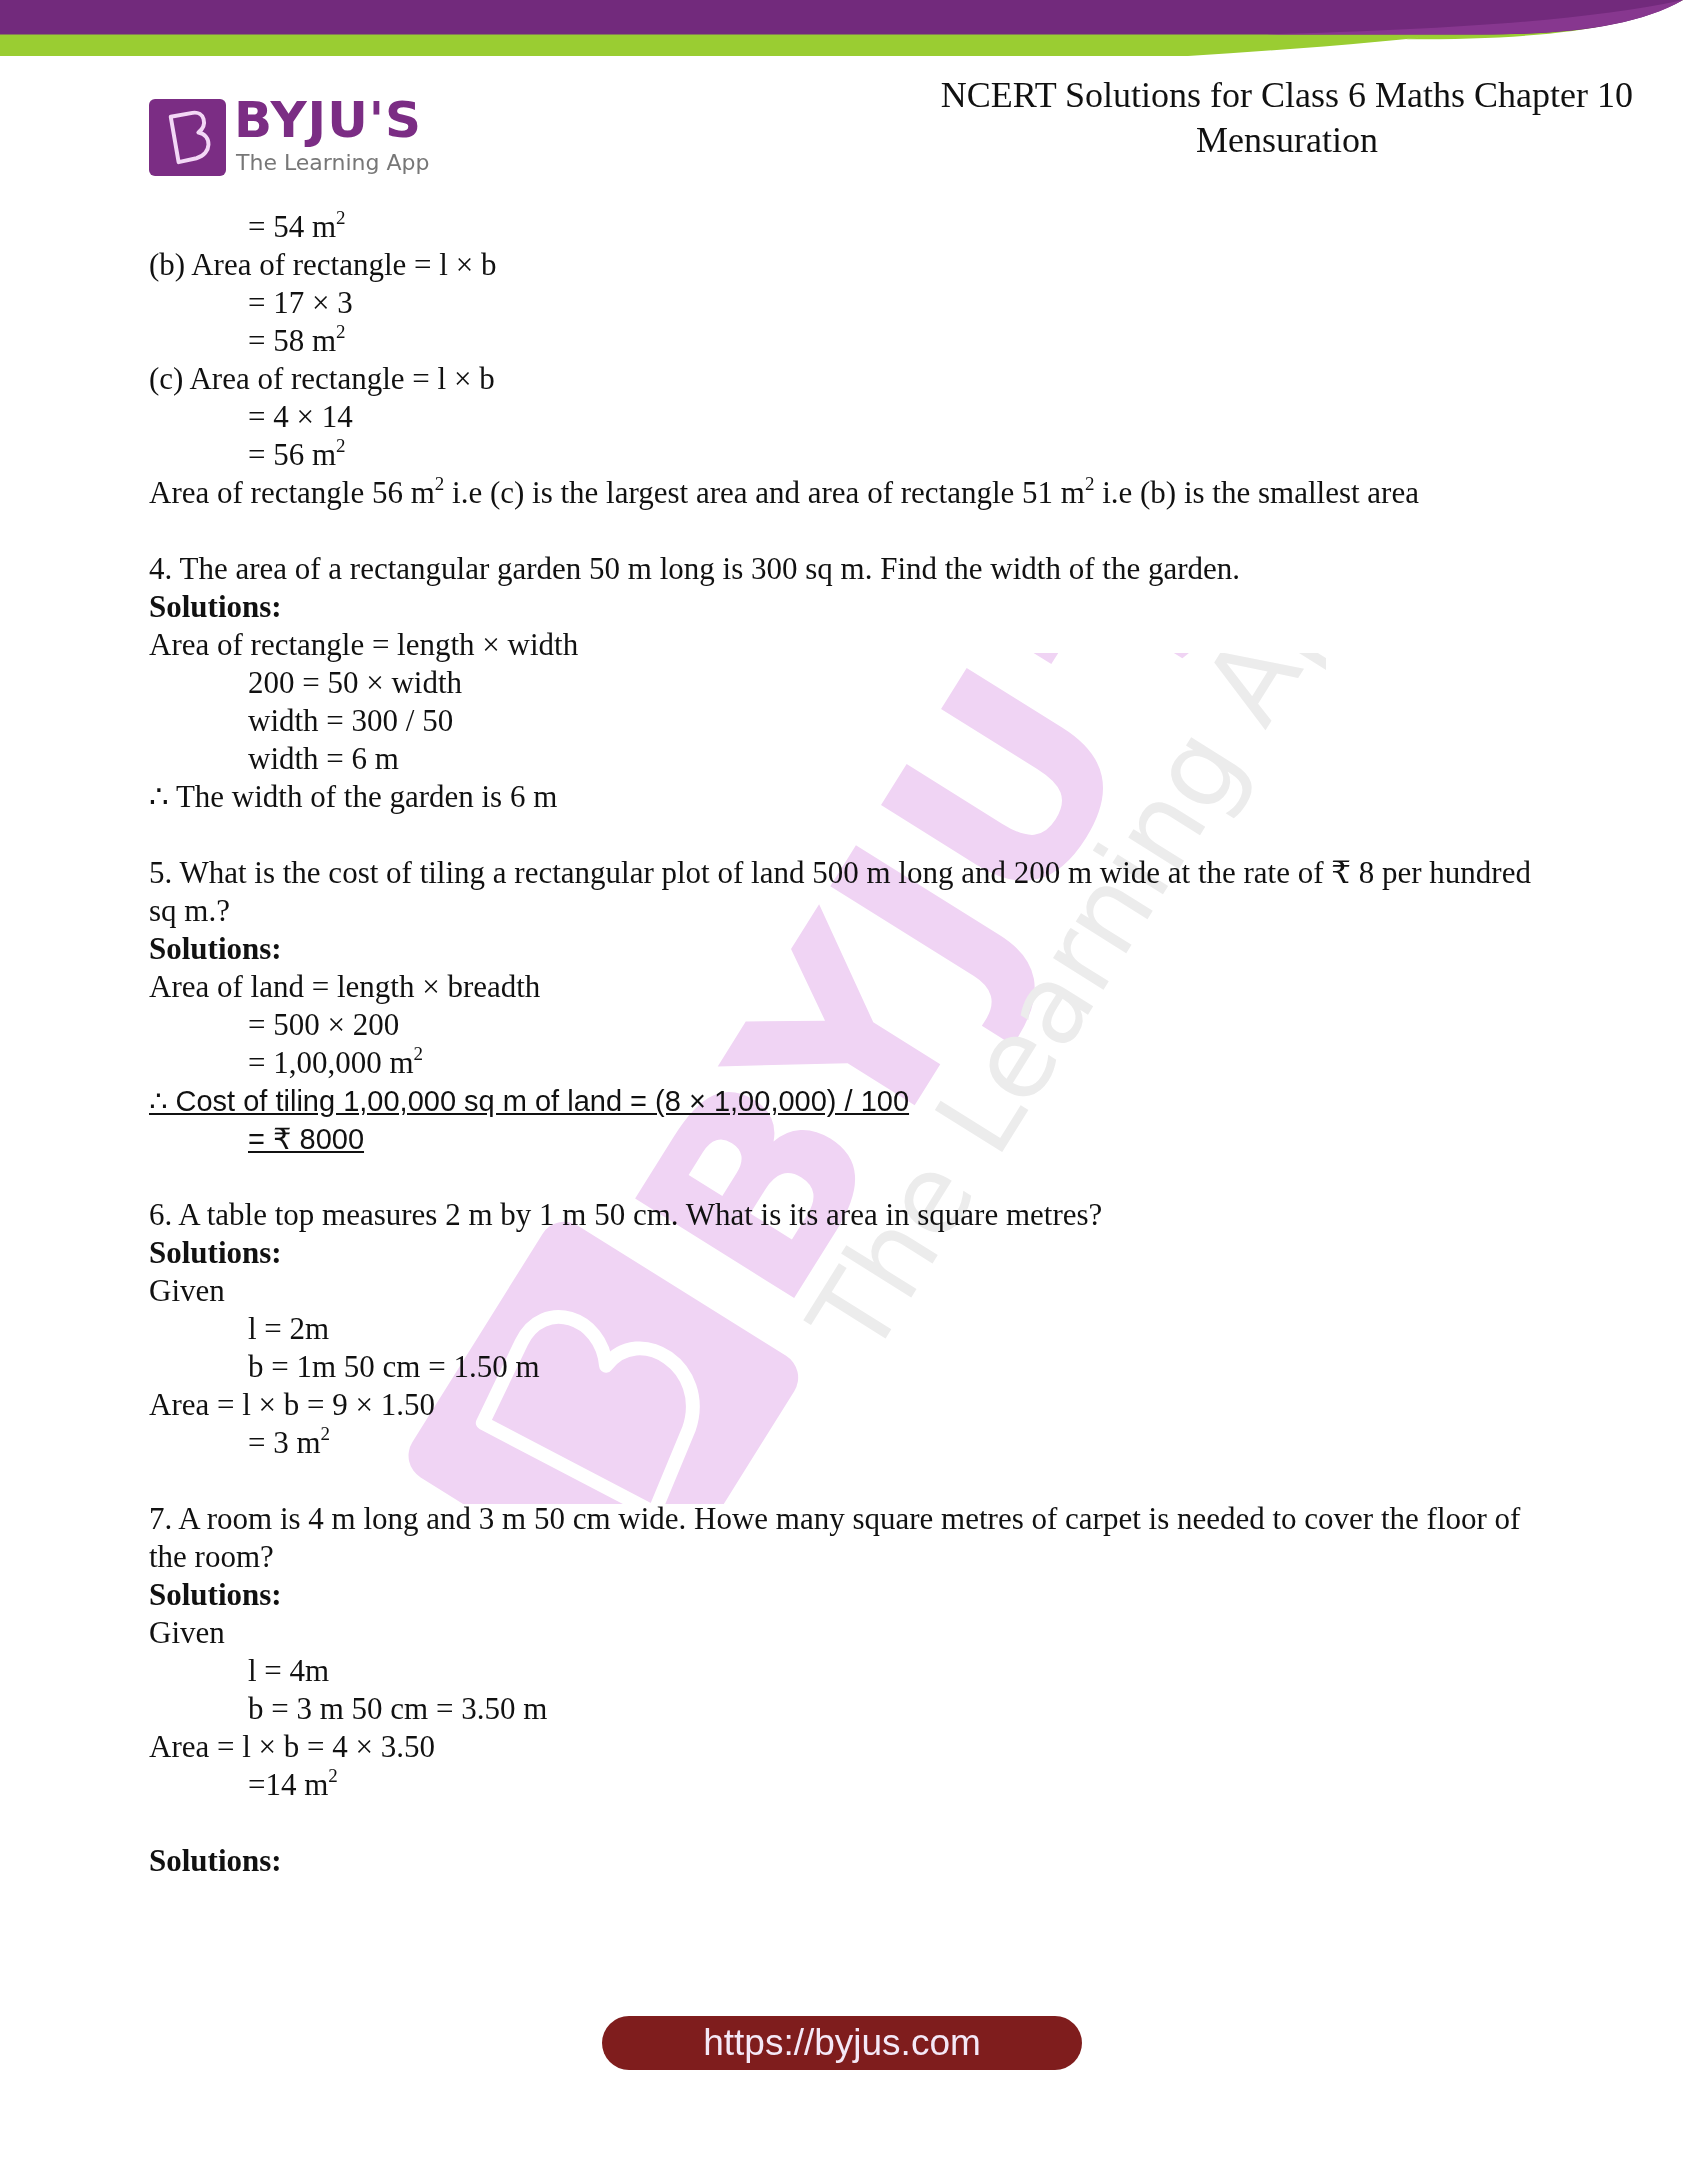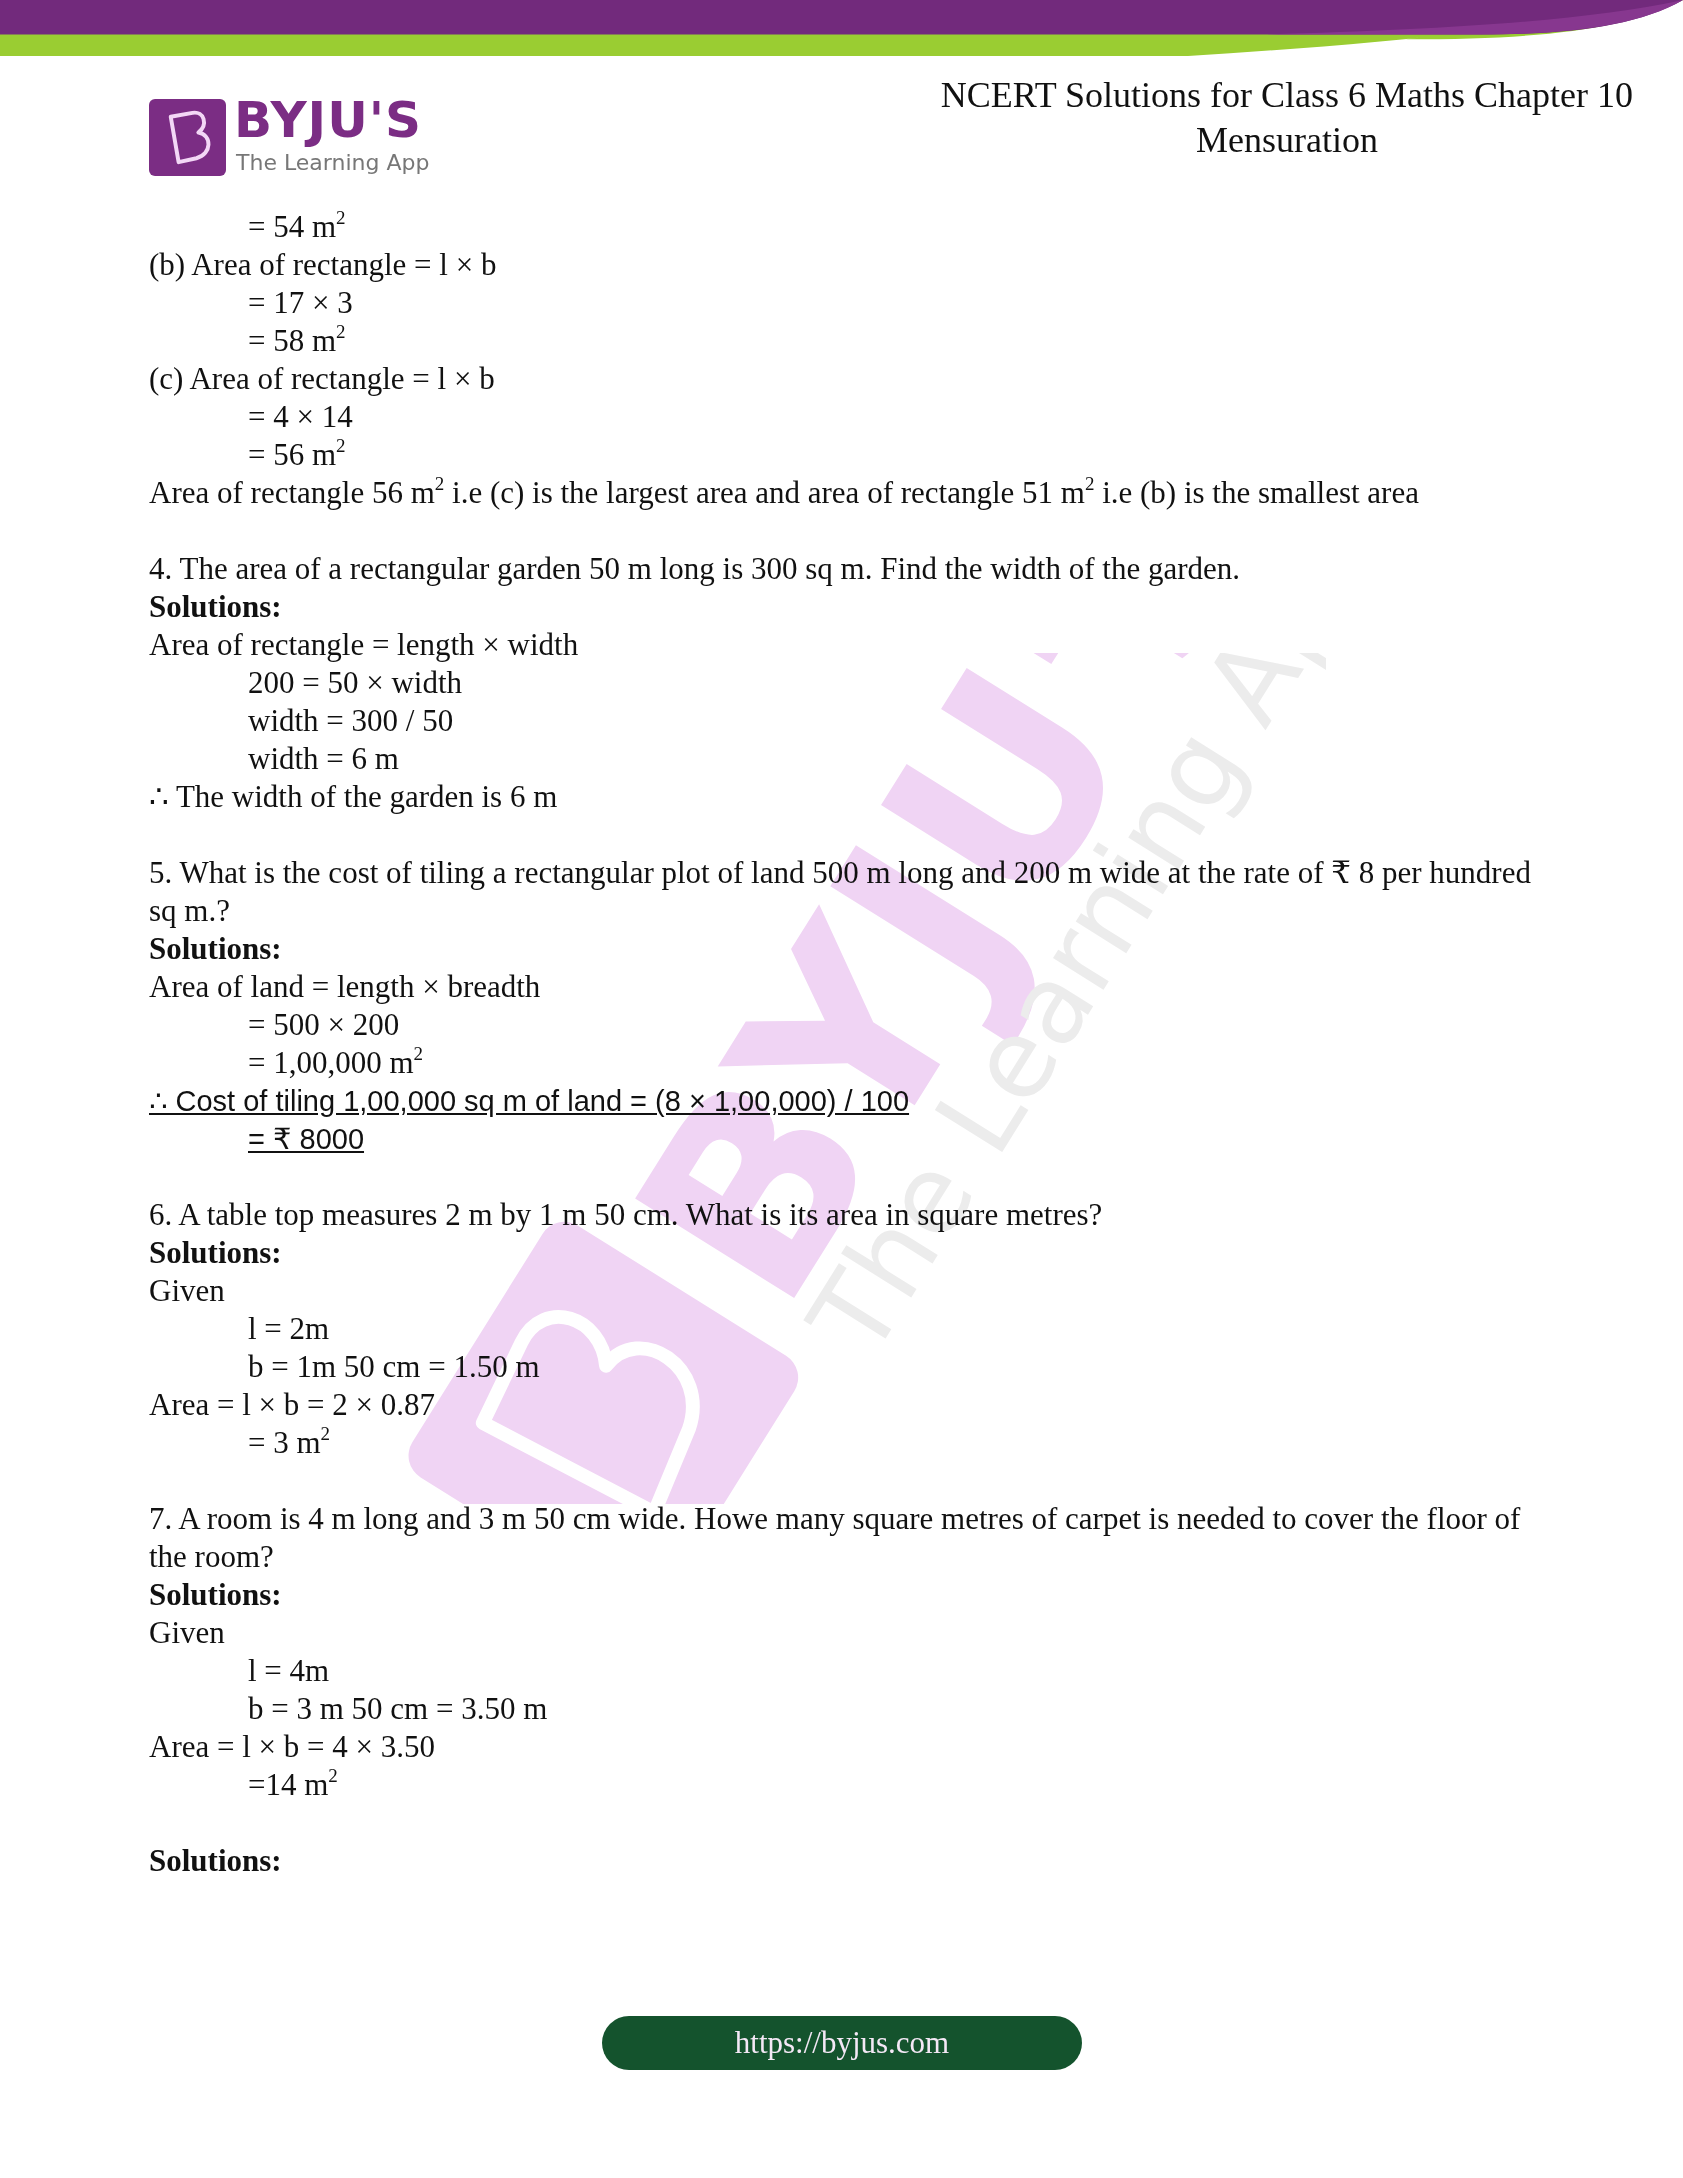--- a/index.html
+++ b/index.html
@@ -36,24 +36,24 @@
   }
   .line { white-space: nowrap; height: 38px; }
   .ind { padding-left: 99px; }
   .bold { font-weight: bold; }
   .q { font-weight: normal; white-space: normal; height: auto; }
   .gap { height: 38px; }
   .sans { font-family: "Liberation Sans", "DejaVu Sans", sans-serif; font-size: 29px; text-decoration: underline; }
   sup { font-size: 19px; line-height: 0; vertical-align: 13px; }
   .footer-pill {
     position: absolute; left: 602px; top: 2016px; width: 480px; height: 54px;
-    background: #14532d; border-radius: 28px;
+    background: #7f1d1d; border-radius: 28px;
     display: flex; align-items: center; justify-content: center;
-    font-family: Liberation Serif, serif;
-    font-size: 31px; color: #f4e8f6; text-decoration: none;
+    font-family: Liberation Sans, sans-serif;
+    font-size: 37px; color: #f4e8f6; text-decoration: none;
   }
 </style>
 </head>
 <body>
 
 <svg class="top-band" viewBox="0 0 1700 60" preserveAspectRatio="none">
   <path d="M0 0 H1700 V0 C1640 30 1560 40 1420 40 L1500 30 C1400 44 1300 50 1200 57 H0 Z" fill="#9acd32"></path>
   <path d="M0 0 H1700 C1650 28 1580 36 1480 35 H0 Z" fill="#722a7c"></path>
   <path d="M1280 35 C1450 30 1600 22 1700 0 V0 C1650 30 1560 36 1480 35 Z" fill="#87378f"></path>
 </svg>
@@ -113,21 +113,21 @@
   <div class="line sans">∴ Cost of tiling 1,00,000 sq m of land = (8 × 1,00,000) / 100</div>
   <div class="line ind sans">= ₹ 8000</div>
 
   <div class="gap"></div>
 
   <div class="line q">6. A table top measures 2 m by 1 m 50 cm. What is its area in square metres?</div>
   <div class="line bold">Solutions:</div>
   <div class="line">Given</div>
   <div class="line ind">l = 2m</div>
   <div class="line ind">b = 1m 50 cm = 1.50 m</div>
-  <div class="line">Area = l × b = 2 × 0.87</div>
+  <div class="line">Area = l × b = 9 × 1.50</div>
   <div class="line ind"><span>= 3 m</span><sup>2</sup></div>
 
   <div class="gap"></div>
 
   <div class="line q">7. A room is 4 m long and 3 m 50 cm wide. Howe many square metres of carpet is needed to cover the floor of the room?</div>
   <div class="line bold">Solutions:</div>
   <div class="line">Given</div>
   <div class="line ind">l = 4m</div>
   <div class="line ind">b = 3 m 50 cm = 3.50 m</div>
   <div class="line">Area = l × b = 4 × 3.50</div>

